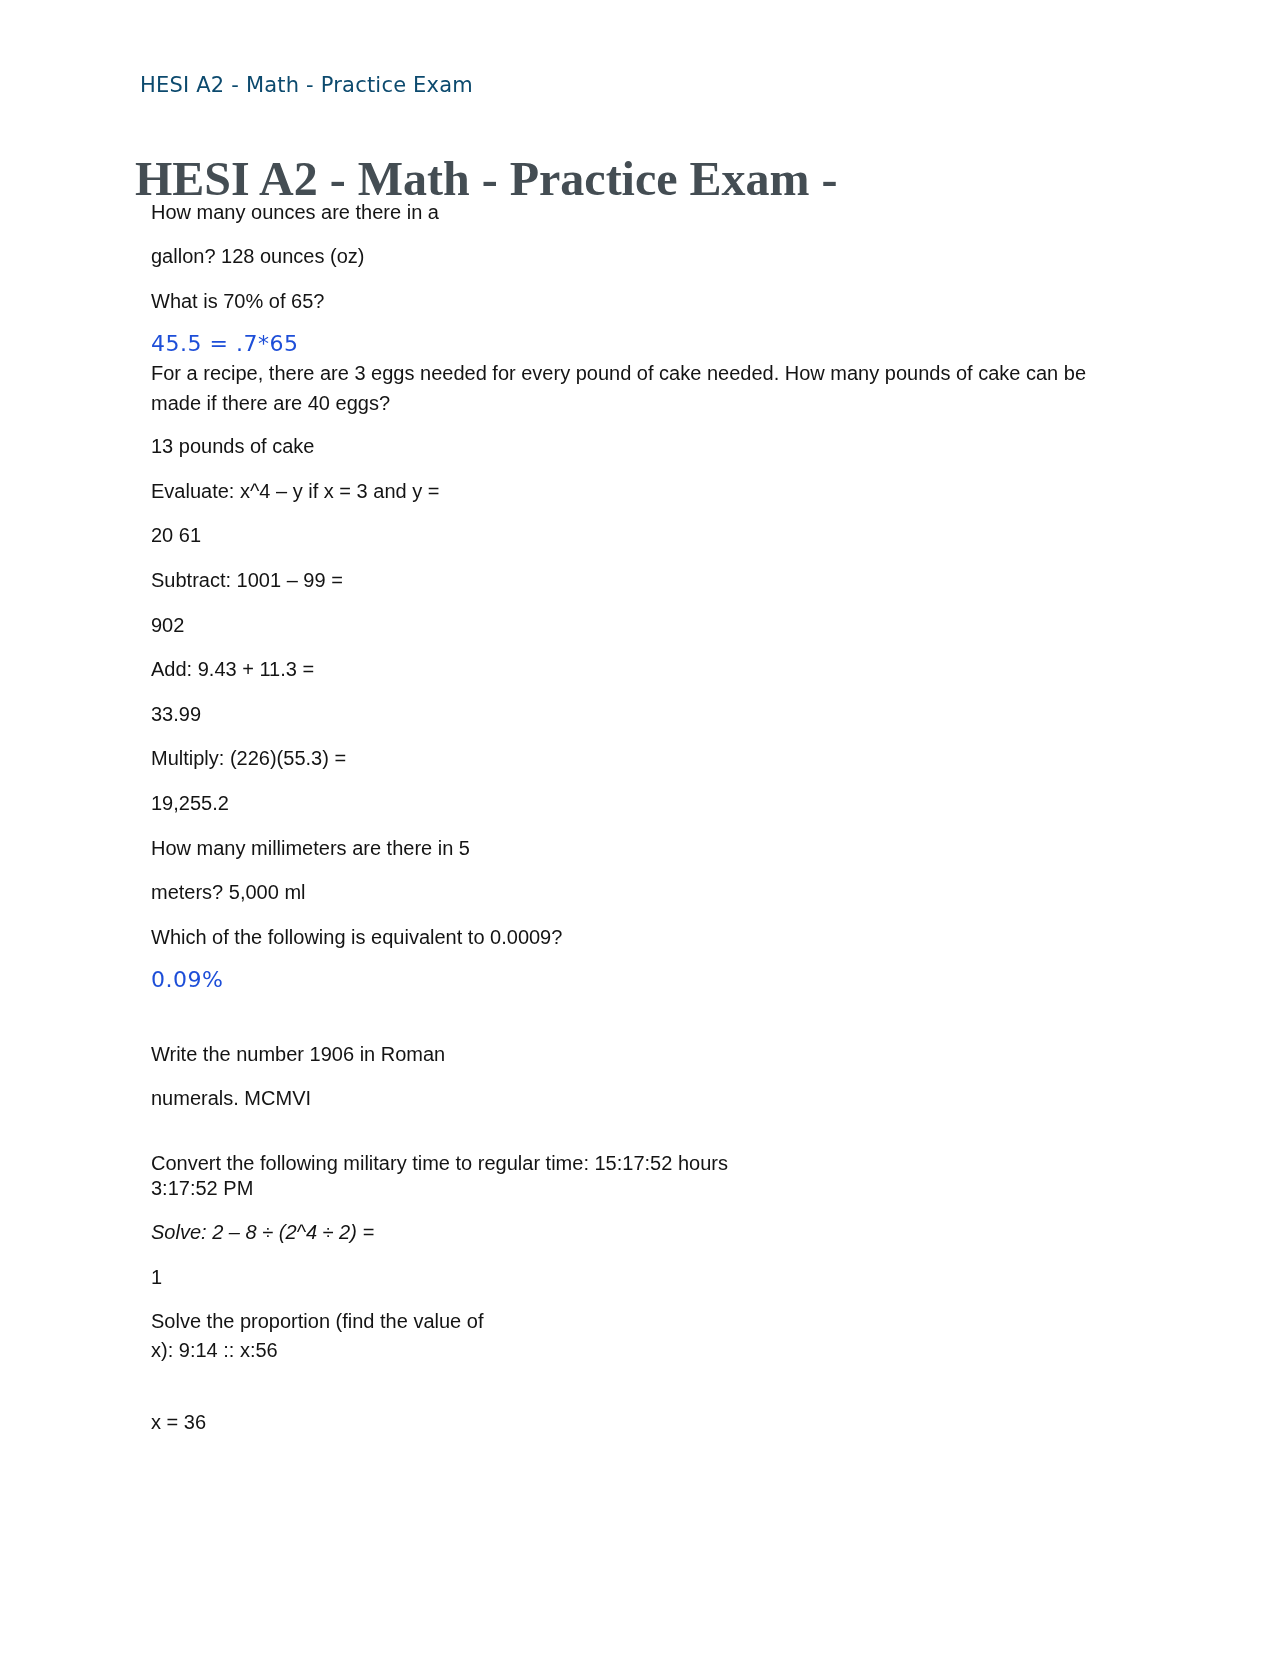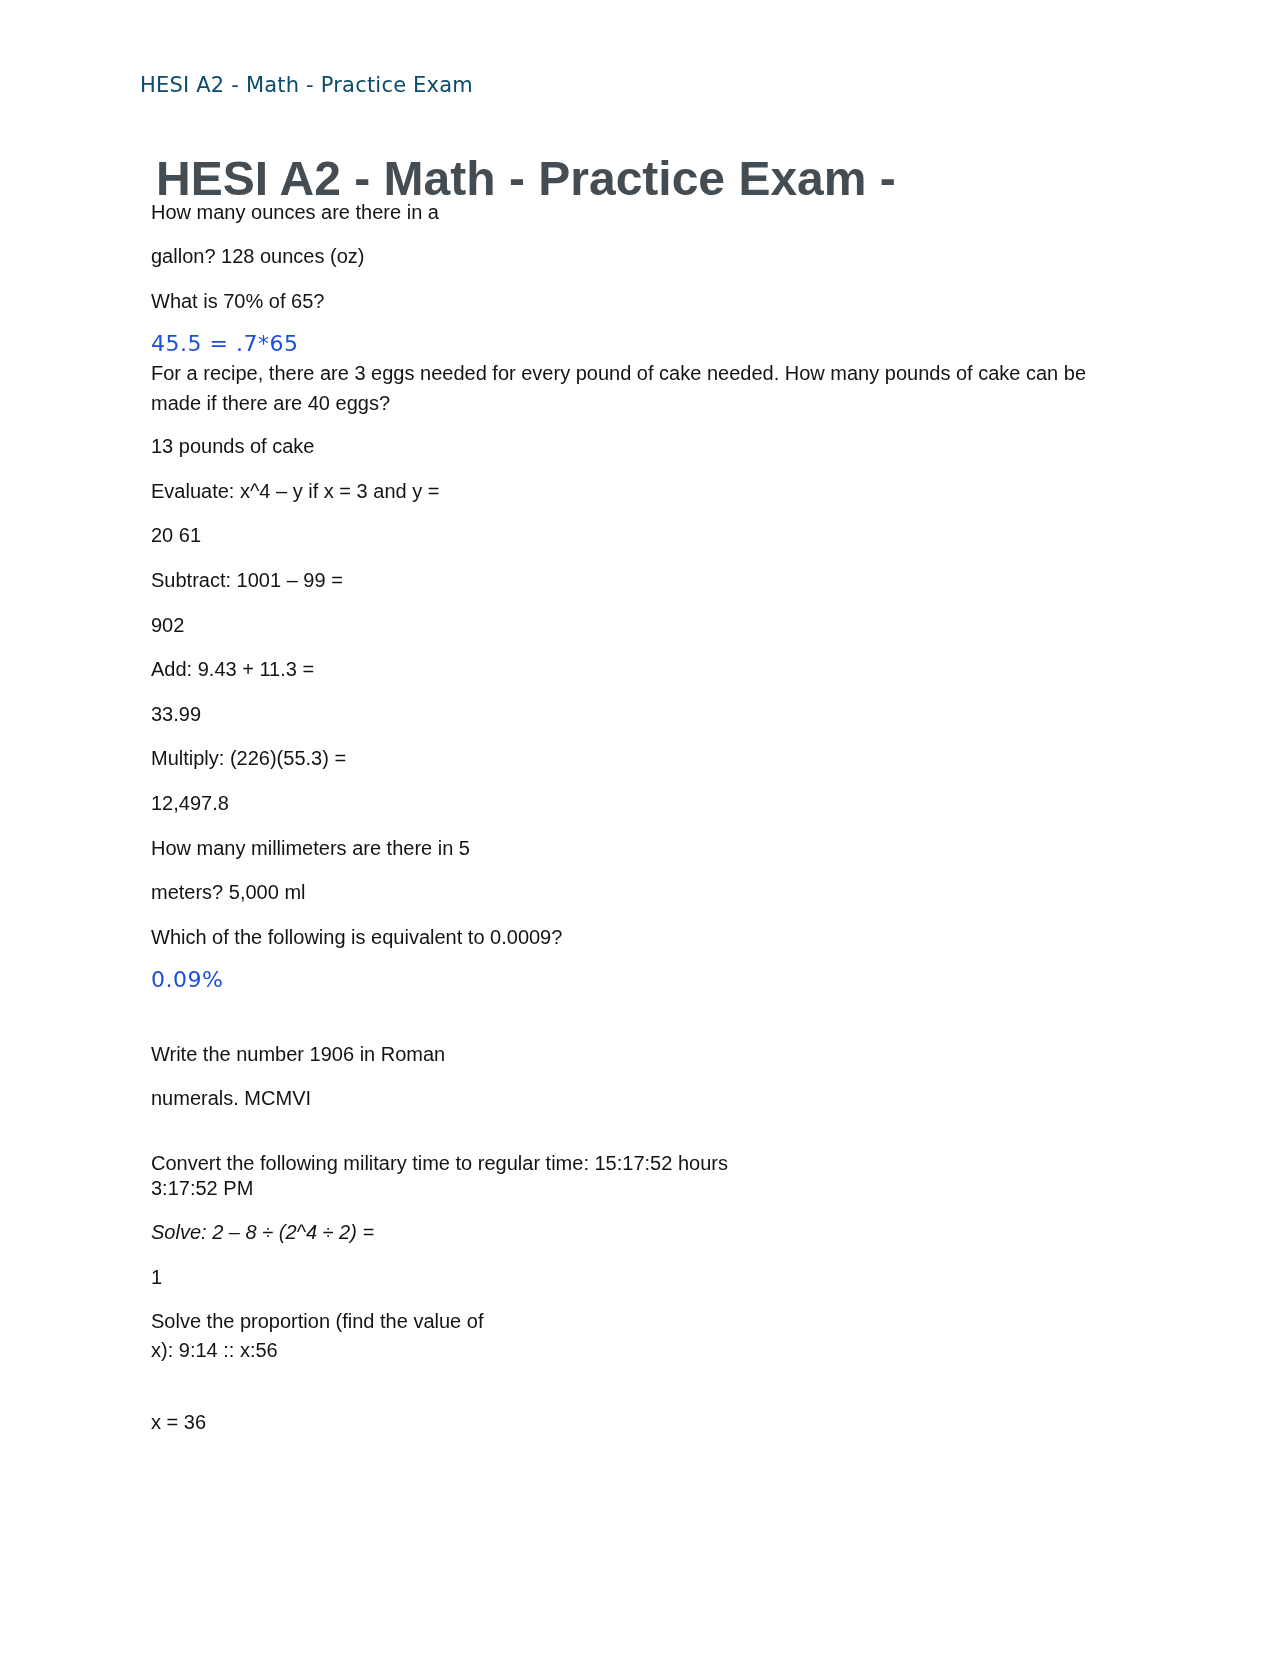--- a/index.html
+++ b/index.html
@@ -19,24 +19,24 @@
       position: absolute;
       left: 140px;
       top: 73px;
       font-family: "DejaVu Sans", sans-serif;
       font-size: 21px;
       color: #0c4a6e;
       letter-spacing: 0.2px;
     }
     .doc-title {
       position: absolute;
-      left: 156px;
+      left: 135px;
       top: 150px;
       margin: 0;
-      font-family: Liberation Sans, sans-serif;
+      font-family: Liberation Serif, serif;
       font-weight: bold;
       font-size: 48px;
       line-height: 58px;
       color: #444d53;
       white-space: nowrap;
     }
     .line {
       position: absolute;
       left: 151px;
       font-family: "Liberation Sans", sans-serif;
@@ -69,21 +69,21 @@
 <div class="line math" style="top:329px;">45.5 = .7*65</div>
 <div class="line wrap" style="top:358px;">For a recipe, there are 3 eggs needed for every pound of cake needed. How many pounds of cake can be made if there are 40 eggs?</div>
 <div class="line" style="top:431px;">13 pounds of cake</div>
 <div class="line" style="top:476px;">Evaluate: x^4 – y if x = 3 and y =</div>
 <div class="line" style="top:520px;">20 61</div>
 <div class="line" style="top:565px;">Subtract: 1001 – 99 =</div>
 <div class="line" style="top:610px;">902</div>
 <div class="line" style="top:654px;">Add: 9.43 + 11.3 =</div>
 <div class="line" style="top:699px;">33.99</div>
 <div class="line" style="top:743px;">Multiply: (226)(55.3) =</div>
-<div class="line" style="top:788px;">12,497.8</div>
+<div class="line" style="top:788px;">19,255.2</div>
 <div class="line" style="top:833px;">How many millimeters are there in 5</div>
 <div class="line" style="top:877px;">meters? 5,000 ml</div>
 <div class="line" style="top:922px;">Which of the following is equivalent to 0.0009?</div>
 <div class="line math" style="top:965px;">0.09%</div>
 <div class="line" style="top:1039px;">Write the number 1906 in Roman</div>
 <div class="line" style="top:1083px;">numerals. MCMVI</div>
 <div class="line" style="top:1128px;margin-top:20px;">Convert the following military time to regular time: 15:17:52 hours</div>
 <div class="line" style="top:1173px;">3:17:52 PM</div>
 <div class="line" style="top:1217px;font-style:italic;">Solve: 2 – 8 ÷ (2^4 ÷ 2) =</div>
 <div class="line" style="top:1262px;">1</div>

